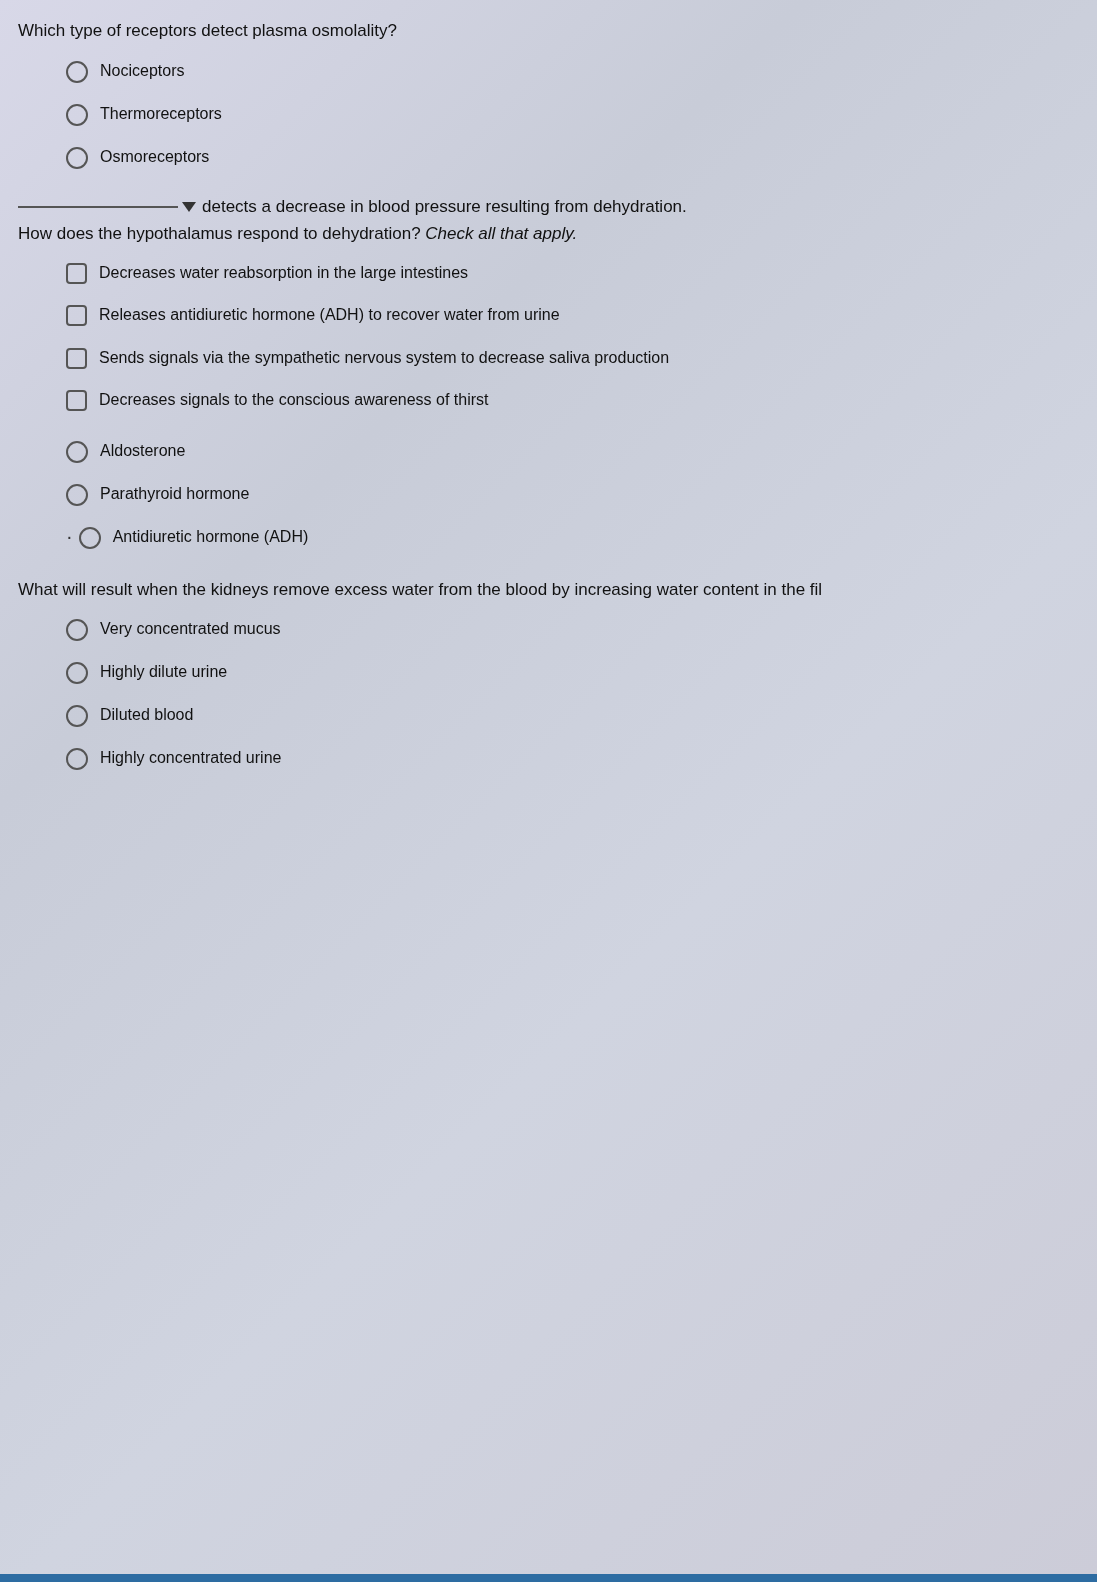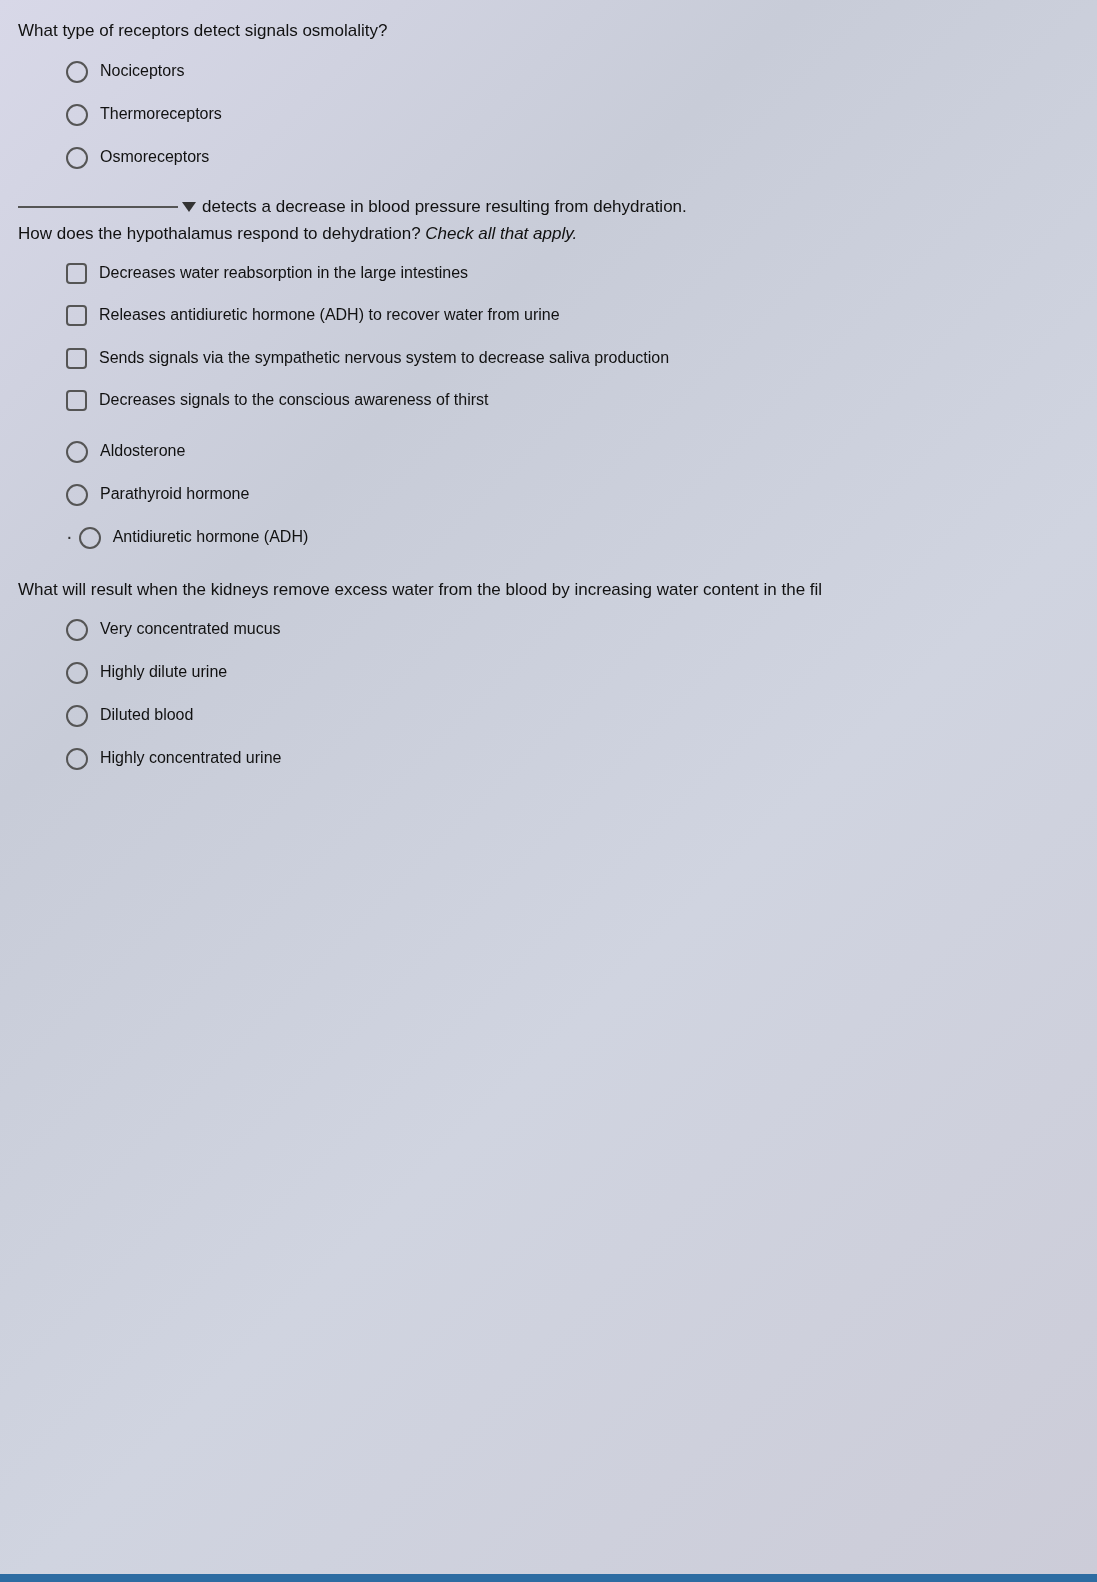--- a/index.html
+++ b/index.html
@@ -122,21 +122,21 @@
       font-size: 20px;
       line-height: 1;
       margin-right: -6px;
       color: #333;
     }
   </style>
 </head>
 <body>
 
 <div class="question-block">
-  <div class="question-text">What type of receptors detect signals osmolality?</div>
+  <div class="question-text">Which type of receptors detect plasma osmolality?</div>
   <ul class="options-list">
     <li class="option-item">
       <span class="radio-circle"></span>
       <span class="option-label">Nociceptors</span>
     </li>
     <li class="option-item">
       <span class="radio-circle"></span>
       <span class="option-label">Thermoreceptors</span>
     </li>
     <li class="option-item">

